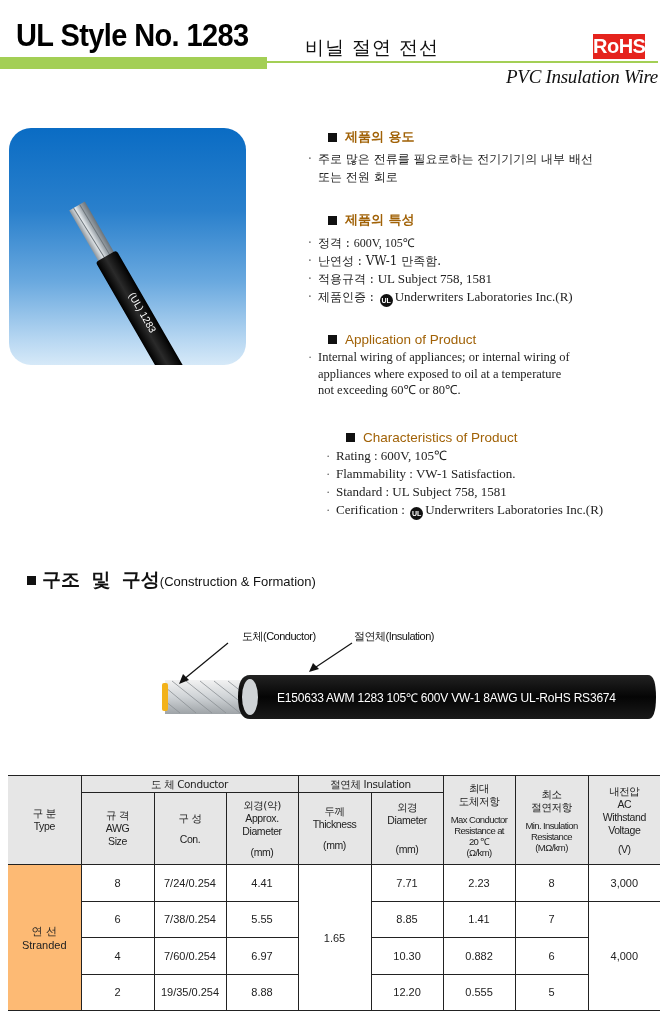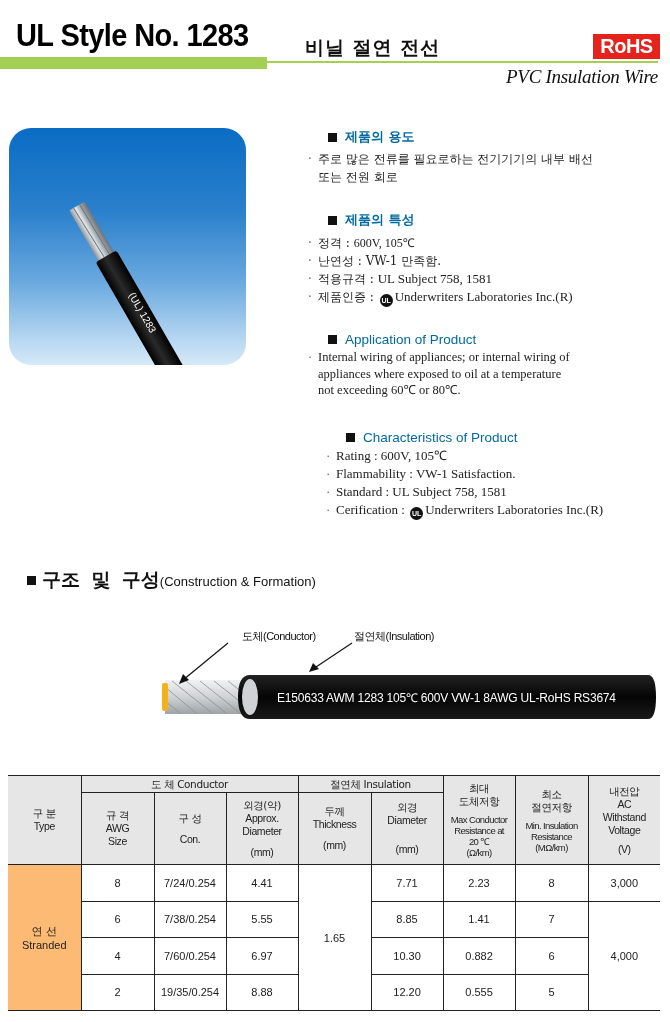--- a/index.html
+++ b/index.html
@@ -3,32 +3,32 @@
 <meta charset="utf-8">
 <style>
   * { box-sizing: border-box; margin: 0; padding: 0; }
   html, body { width: 670px; height: 1022px; background: #ffffff; overflow: hidden; }
   body { position: relative; font-family: "DejaVu Sans", "Liberation Sans", sans-serif; color: #111; }
 
   
   .title { position: absolute; left: 16px; top: 17px; font-family: "Liberation Sans", sans-serif; font-weight: bold; font-size: 29px; letter-spacing: -0.6px; color: #000; transform: scaleY(1.1); transform-origin: top left; }
   .green-bar { position: absolute; left: 0; top: 57px; width: 267px; height: 12px; background: #a3cf55; }
   .green-line { position: absolute; left: 267px; top: 61px; width: 391px; height: 2px; background: #a3cf55; }
-  .subtitle-kr { position: absolute; left: 305px; top: 35px; font-size: 19px; font-weight: bold; letter-spacing: 1px; color: #111; }
-  .rohs { position: absolute; left: 593px; top: 34px; width: 67px; height: 25px; background: #e5231d; color: #fff; font-family: "Liberation Sans", sans-serif; font-weight: bold; font-size: 20px; line-height: 25px; text-align: center; letter-spacing: -0.5px; }
+  .subtitle-kr { position: absolute; left: 305px; top: 35px; font-size: 19px; font-weight: normal; letter-spacing: 1px; color: #111; }
+  .rohs { position: absolute; left: 593px; top: 34px; width: 52px; height: 25px; background: #e5231d; color: #fff; font-family: "Liberation Sans", sans-serif; font-weight: bold; font-size: 20px; line-height: 25px; text-align: center; letter-spacing: -0.5px; }
   .subtitle-en { position: absolute; right: 12px; top: 66px; font-family: "Liberation Serif", serif; font-size: 19px; color: #111; letter-spacing: -0.3px; font-style: italic; }
 
   
   .photo { position: absolute; left: 9px; top: 128px; width: 237px; height: 237px; border-radius: 22px; overflow: hidden;
            background: linear-gradient(to bottom, #0a6cc4 0%, #2a80cc 35%, #6aa9df 65%, #b9d8f2 90%, #d6e9f8 100%); }
   .photo svg { position: absolute; left: 0; top: 0; }
 
   
   .sec { position: absolute; left: 300px; }
-  .sec-head { font-size: 13px; font-weight: bold; color: #0369a1; display: flex; align-items: center; gap: 8px; padding-left: 28px; }
+  .sec-head { font-size: 13px; font-weight: bold; color: #a16207; display: flex; align-items: center; gap: 8px; padding-left: 28px; }
   .sec-head.en { font-weight: normal; font-family: "Liberation Sans", sans-serif; font-size: 13.5px; }
   .sq { display: inline-block; width: 9px; height: 9px; background: #111; }
   .bul { font-family: "Liberation Serif", serif; font-size: 13px; line-height: 18px; color: #222; padding-left: 8px; }
   .bul.kr { font-family: "DejaVu Serif", serif; font-size: 12px; }
   .bul .dot { display: inline-block; width: 10px; color: #666; }
   .bul .indent { padding-left: 10px; display: block; }
   .ul-mark { display: inline-block; width: 13px; height: 13px; border-radius: 50%; background: #111; color: #fff; font-size: 7px; font-weight: bold; line-height: 13px; text-align: center; vertical-align: -2px; margin: 0 2px 0 2px; font-family: "Liberation Sans", sans-serif; }
 
   
   .con-head { position: absolute; left: 27px; top: 567px; font-size: 13px; font-family: "Liberation Sans", sans-serif; display: flex; align-items: center; gap: 6px; color: #111; }

